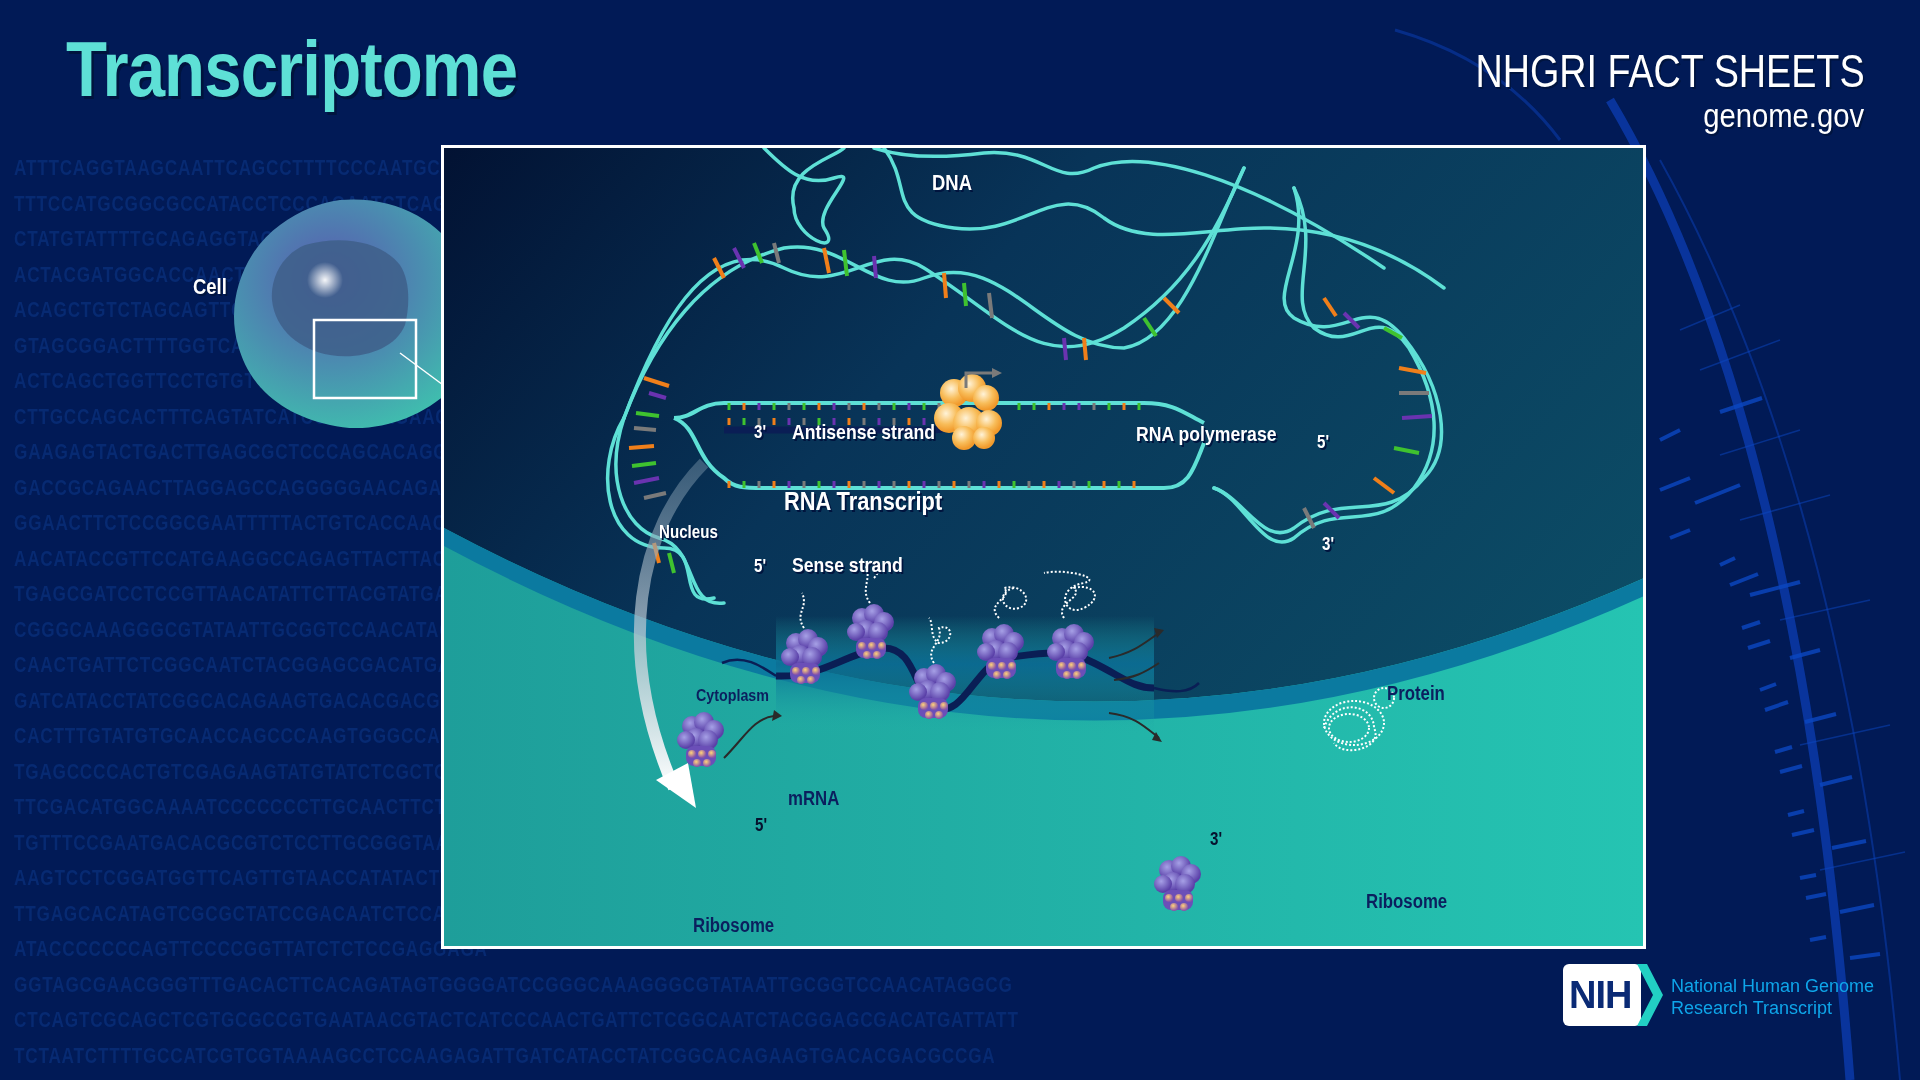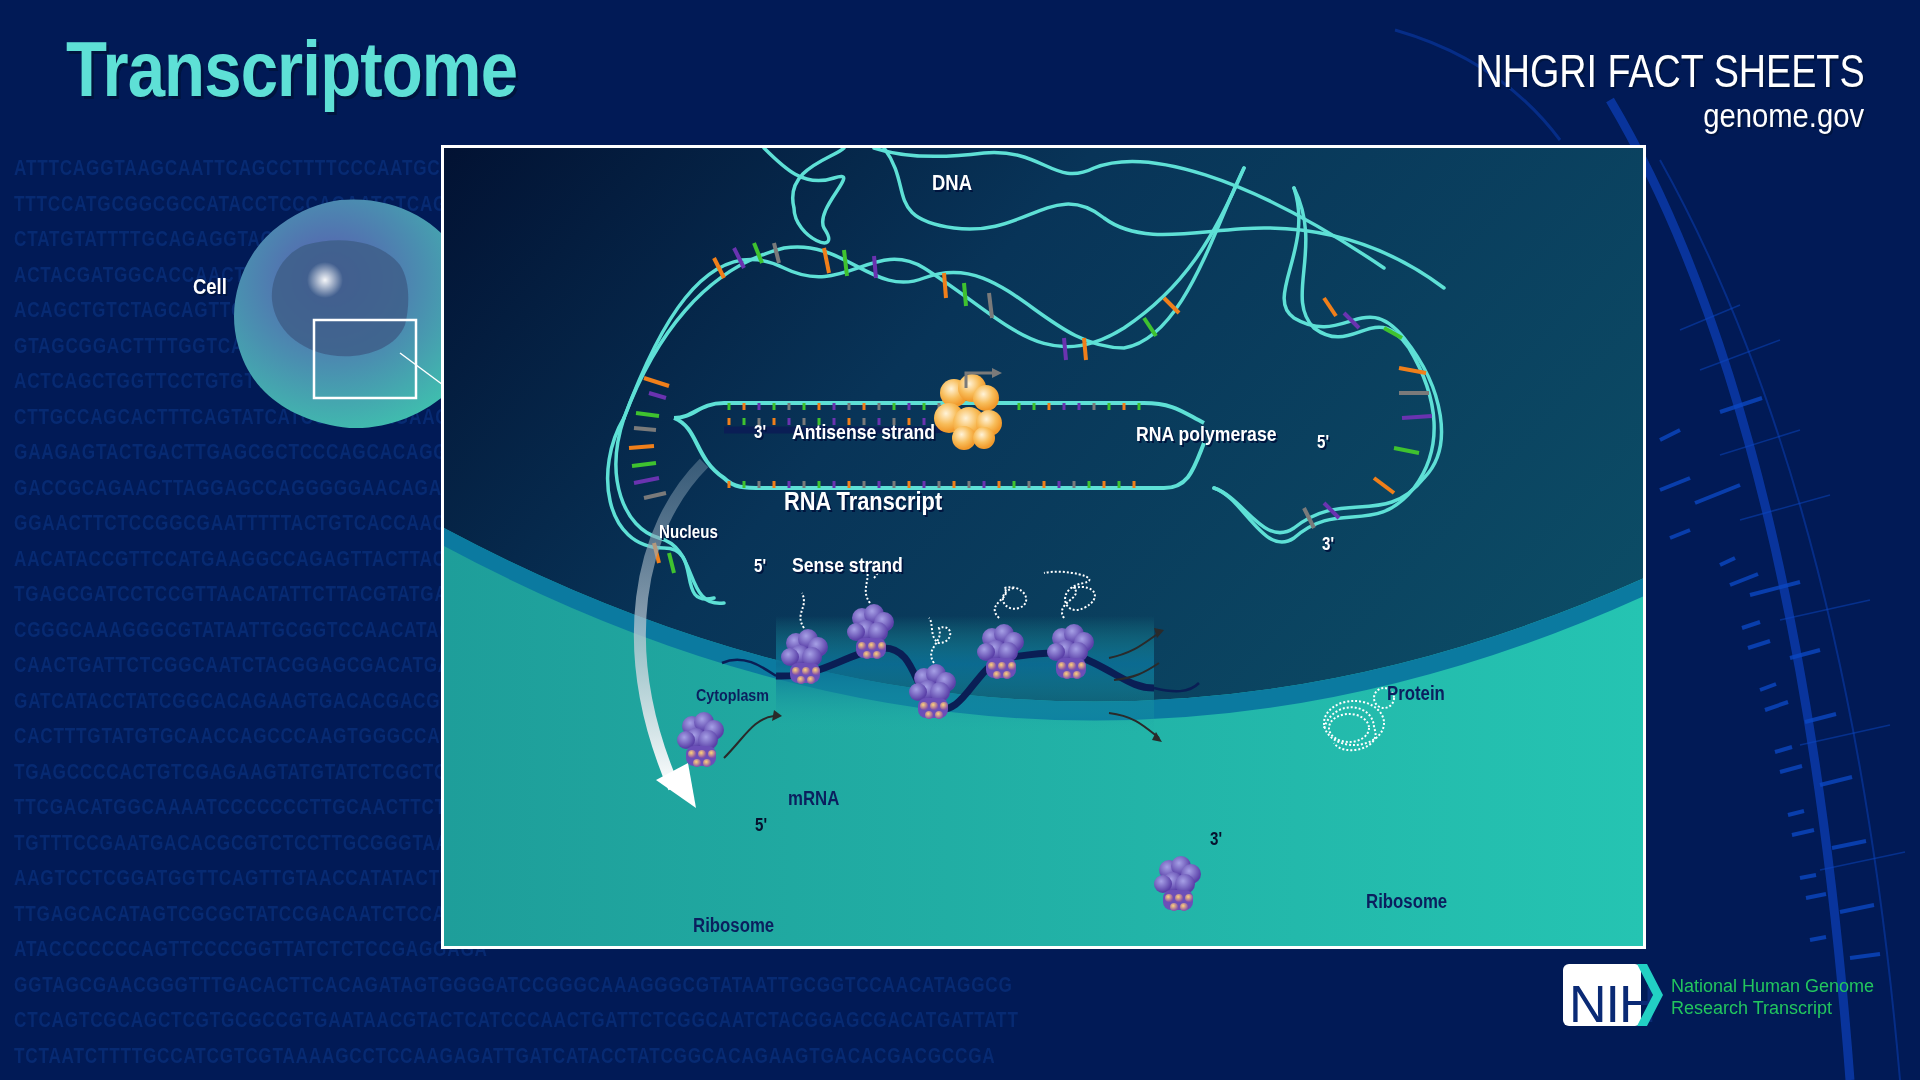--- a/index.html
+++ b/index.html
@@ -12,22 +12,22 @@
   .site { position:absolute; right:56px; top:96px; font-size:34px; color:#fff; transform:scaleX(0.86); transform-origin:right; text-shadow:2px 2px 0 #00143e; }
   .panel { position:absolute; left:441px; top:145px; width:1205px; height:804px; border:3px solid #ffffff; box-sizing:border-box; overflow:hidden; background:#ec4899; }
   .panel svg { position:absolute; left:0; top:0; }
   .lbl { position:absolute; font-weight:bold; white-space:nowrap; transform:scaleX(0.84); transform-origin:left; }
   .w { color:#fff; text-shadow:2px 2px 0 #00143e; }
   .d { color:#0b1f5e; }
   .k { color:#06122e; }
   .cell-label { position:absolute; font-weight:bold; font-size:22px; color:#fff; text-shadow:2px 2px 0 #00143e; transform:scaleX(0.84); transform-origin:left; }
   .nih { position:absolute; left:1563px; top:964px; width:100px; height:62px; }
   .nih-box { position:absolute; left:0; top:0; width:78px; height:62px; background:#fff; border-radius:6px; }
-  .nih-text { position:absolute; left:6px; top:10px; font-size:52px; font-weight:normal; color:#0a2a75; letter-spacing:-1px; }
-  .nih-org { position:absolute; left:1671px; top:975px; font-size:18px; color:#22c55e; line-height:22px; }
+  .nih-text { position:absolute; left:6px; top:10px; font-size:38px; font-weight:bold; color:#0a2a75; letter-spacing:-1px; }
+  .nih-org { position:absolute; left:1671px; top:975px; font-size:18px; color:#0ea5e9; line-height:22px; }
 </style>
 </head>
 <body>
 
 <div class="bg-seq" id="bgseq">
     <div>ATTTCAGGTAAGCAATTCAGCCTTTTCCCAATGCA</div>
     <div>TTTCCATGCGGCGCCATACCTCCCAGAATCTCAG</div>
     <div>CTATGTATTTTGCAGAGGTAGCGAACGGGTTTGA</div>
     <div>ACTACGATGGCACCAACTCAGCTGGTTCCTGTGT</div>
     <div>ACAGCTGTCTAGCAGTTCTCCAAGGTTACGGATC</div>

